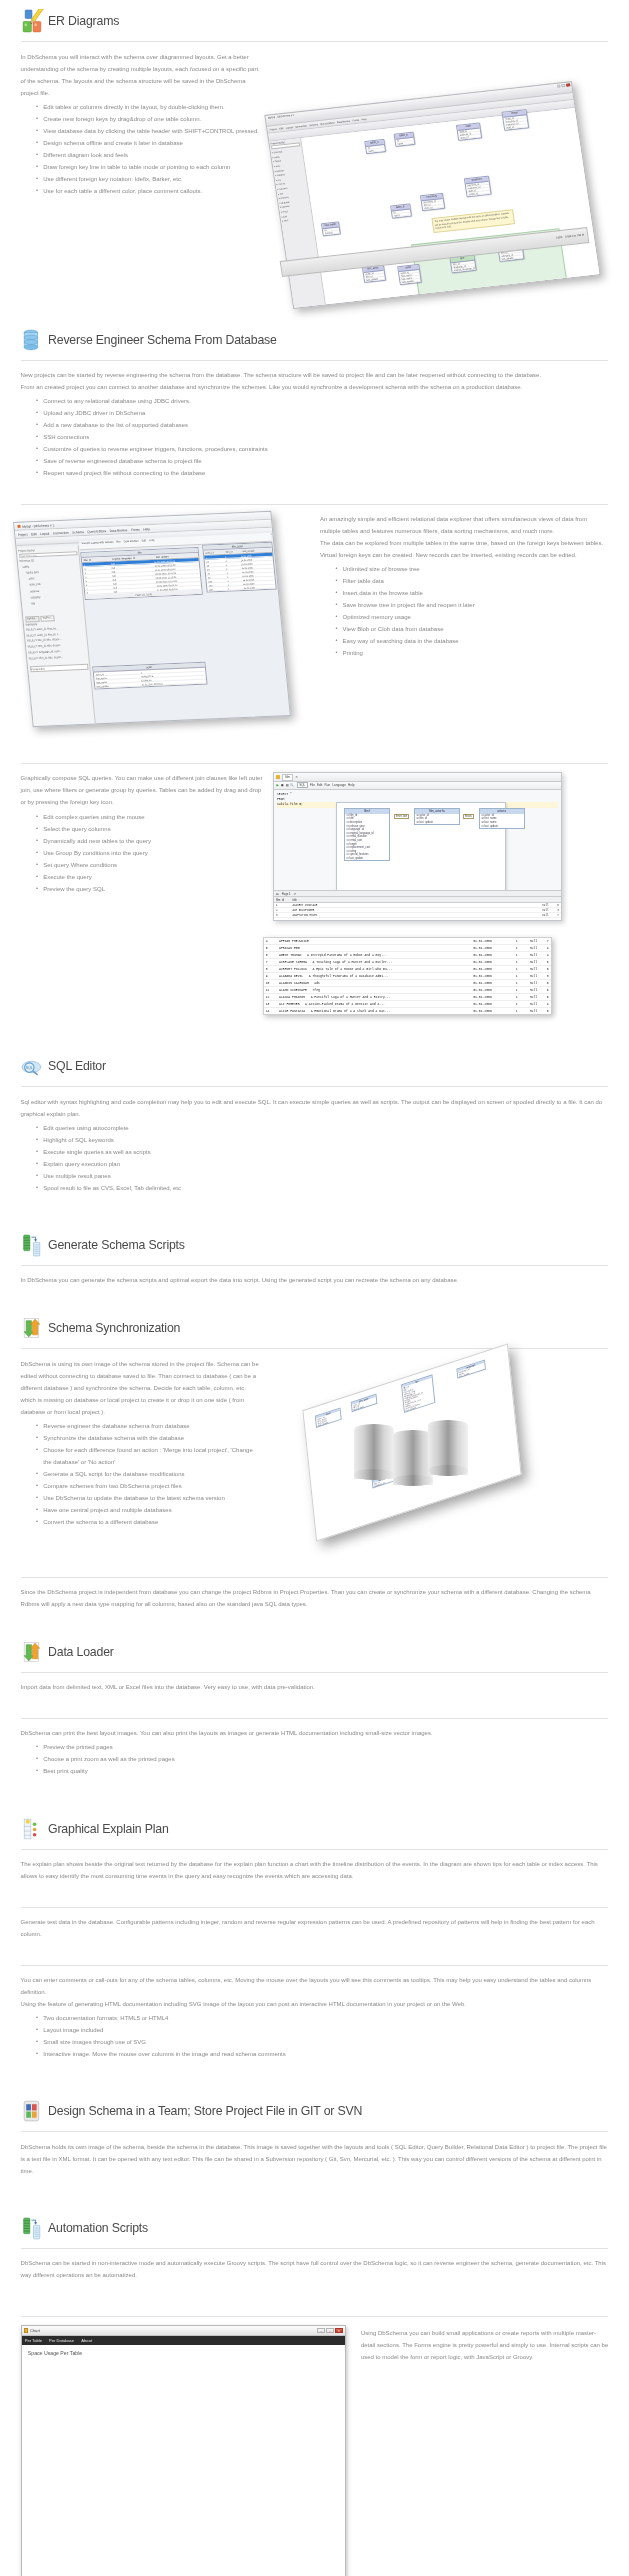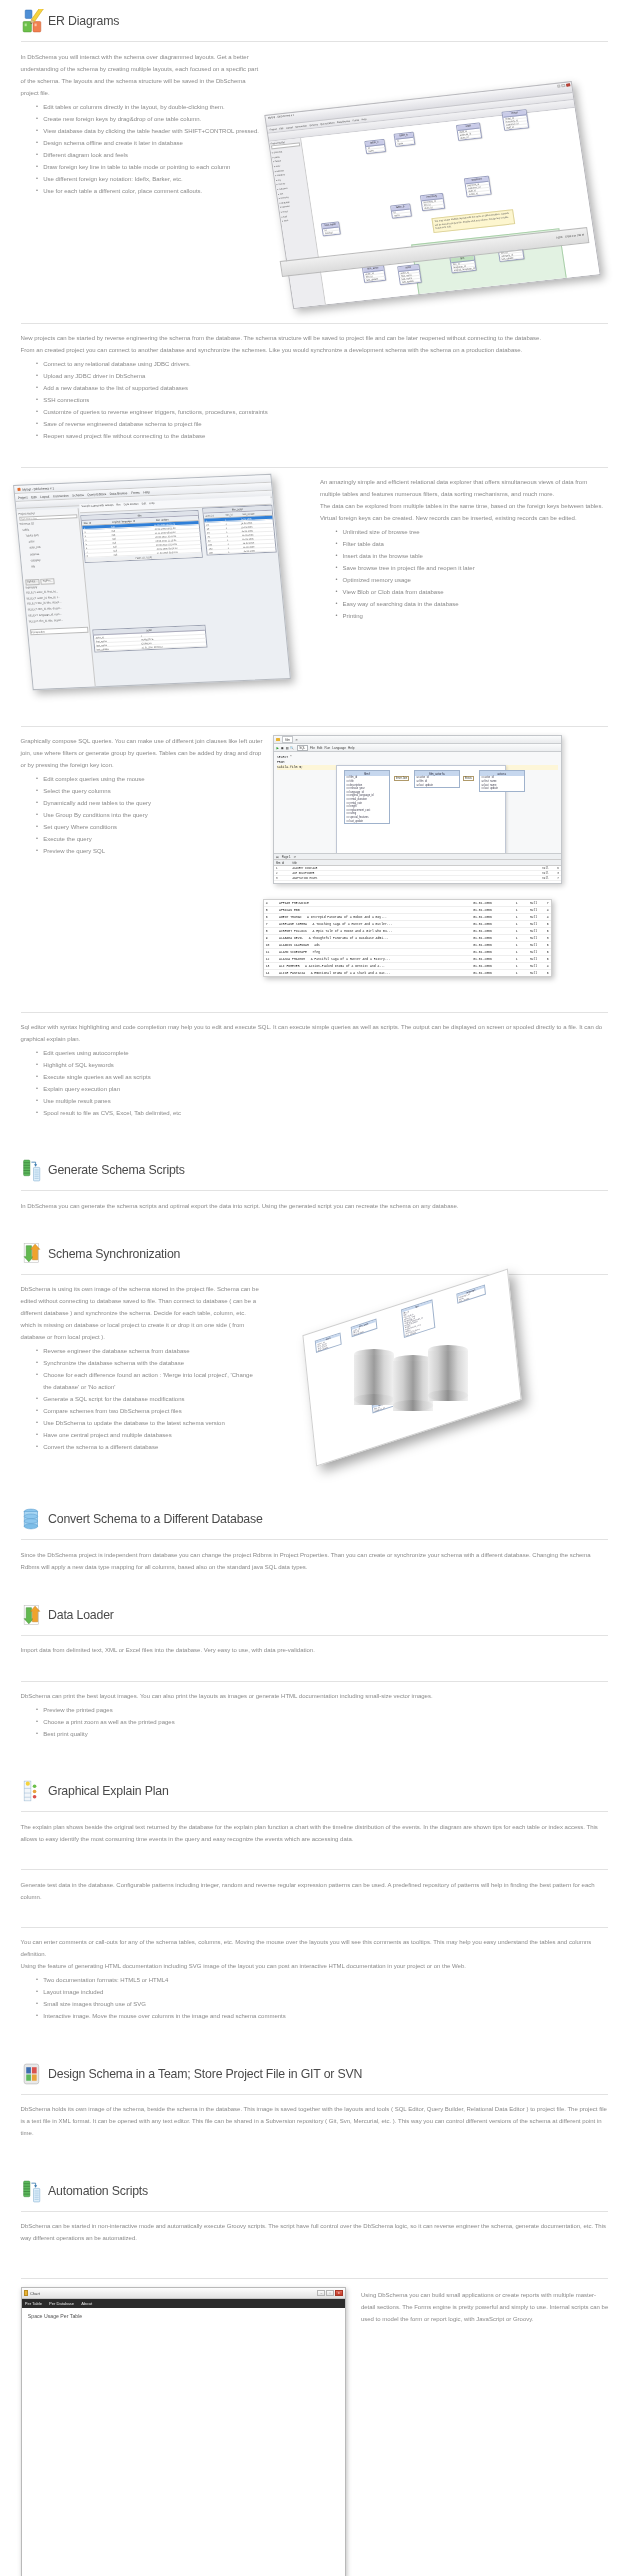--- a/index.html
+++ b/index.html
@@ -306,20 +306,32 @@
           <span>125M von 180 M</span>
         </div>
       </div>
     </div>
   </div>
 </div>
 
 <div class="spacer-m"></div>
 
 <div class="section">
+  <div class="sec-head">
+    <div class="sec-icon">
+      <svg width="24" height="25" viewBox="0 0 46 48">
+        <ellipse cx="19" cy="9" rx="13" ry="5" fill="#8dc7ee" stroke="#5a9ccd"></ellipse>
+        <rect x="6" y="9" width="26" height="28" fill="#a9d7f4" stroke="#5a9ccd"></rect>
+        <ellipse cx="19" cy="18" rx="13" ry="4.5" fill="#8dc7ee" stroke="#5a9ccd"></ellipse>
+        <ellipse cx="19" cy="27" rx="13" ry="4.5" fill="#8dc7ee" stroke="#5a9ccd"></ellipse>
+        <ellipse cx="19" cy="37" rx="13" ry="5" fill="#7cbde8" stroke="#5a9ccd"></ellipse>
+      </svg>
+    </div>
+    <div class="sec-title">Reverse Engineer Schema From Database</div>
+  </div>
   <div class="rule"></div>
   <div class="body-text">
     <p>New projects can be started by reverse engineering the schema from the database. The schema structure will be saved to project file and can be later reopened without connecting to the database.</p>
     <p>From an created project you can connect to another database and synchronize the schemes. Like you would synchronize a development schema with the schema on a production database.</p>
   </div>
   <ul class="feat">
     <li>Connect to any relational database using JDBC drivers.</li>
     <li>Upload any JDBC driver in DbSchema</li>
     <li>Add a new database to the list of supported databases</li>
     <li>SSH connections</li>
@@ -749,20 +761,31 @@
               </div>
         </div>
       </div>
     </div>
   </div>
 </div>
 
 <div class="spacer-l"></div>
 
 <div class="section">
+  <div class="sec-head">
+    <div class="sec-icon">
+      <svg width="24" height="25" viewBox="0 0 46 48">
+        <ellipse cx="20" cy="25" rx="18" ry="11" fill="#cfe6f7" stroke="#7aa9cd"></ellipse>
+        <circle cx="16" cy="26" r="9" fill="#dff0fb" stroke="#5a9ccd" stroke-width="2"></circle>
+        <text x="16" y="29" font-size="7" fill="#3a7bb0" text-anchor="middle" font-family="Liberation Sans, sans-serif">SQL</text>
+        <line x1="23" y1="33" x2="32" y2="40" stroke="#6b9bc4" stroke-width="3"></line>
+      </svg>
+    </div>
+    <div class="sec-title">SQL Editor</div>
+  </div>
   <div class="rule"></div>
   <div class="body-text">
     <p>Sql editor with syntax highlighting and code completion may help you to edit and execute SQL. It can execute simple queries as well as scripts. The output can be displayed on screen or spooled directly to a file. It can do graphical explain plan.</p>
   </div>
   <ul class="feat">
     <li>Edit queries using autocomplete</li>
     <li>Highlight of SQL keywords</li>
     <li>Execute single queries as well as scripts</li>
     <li>Explain query execution plan</li>
     <li>Use multiple result panes</li>
@@ -894,32 +917,20 @@
               <div class="bot"></div>
             </div>
       </div>
     </div>
   </div>
 </div>
 
 <div class="spacer-l"></div>
 
 <div class="section">
-  <div class="sec-head">
-    <div class="sec-icon">
-      <svg width="24" height="25" viewBox="0 0 46 48">
-        <ellipse cx="19" cy="9" rx="13" ry="5" fill="#8dc7ee" stroke="#5a9ccd"></ellipse>
-        <rect x="6" y="9" width="26" height="28" fill="#a9d7f4" stroke="#5a9ccd"></rect>
-        <ellipse cx="19" cy="18" rx="13" ry="4.5" fill="#8dc7ee" stroke="#5a9ccd"></ellipse>
-        <ellipse cx="19" cy="27" rx="13" ry="4.5" fill="#8dc7ee" stroke="#5a9ccd"></ellipse>
-        <ellipse cx="19" cy="37" rx="13" ry="5" fill="#7cbde8" stroke="#5a9ccd"></ellipse>
-      </svg>
-    </div>
-    <div class="sec-title">Convert Schema to a Different Database</div>
-  </div>
   <div class="rule"></div>
   <div class="body-text">
     <p>Since the DbSchema project is independent from database you can change the project Rdbms in Project Properties. Than you can create or synchronize your schema with a different database. Changing the schema Rdbms will apply a new data type mapping for all columns, based also on the standard java SQL data types.</p>
   </div>
 </div>
 
 <div class="spacer-m"></div>
 
 <div class="section">
   <div class="sec-head">

